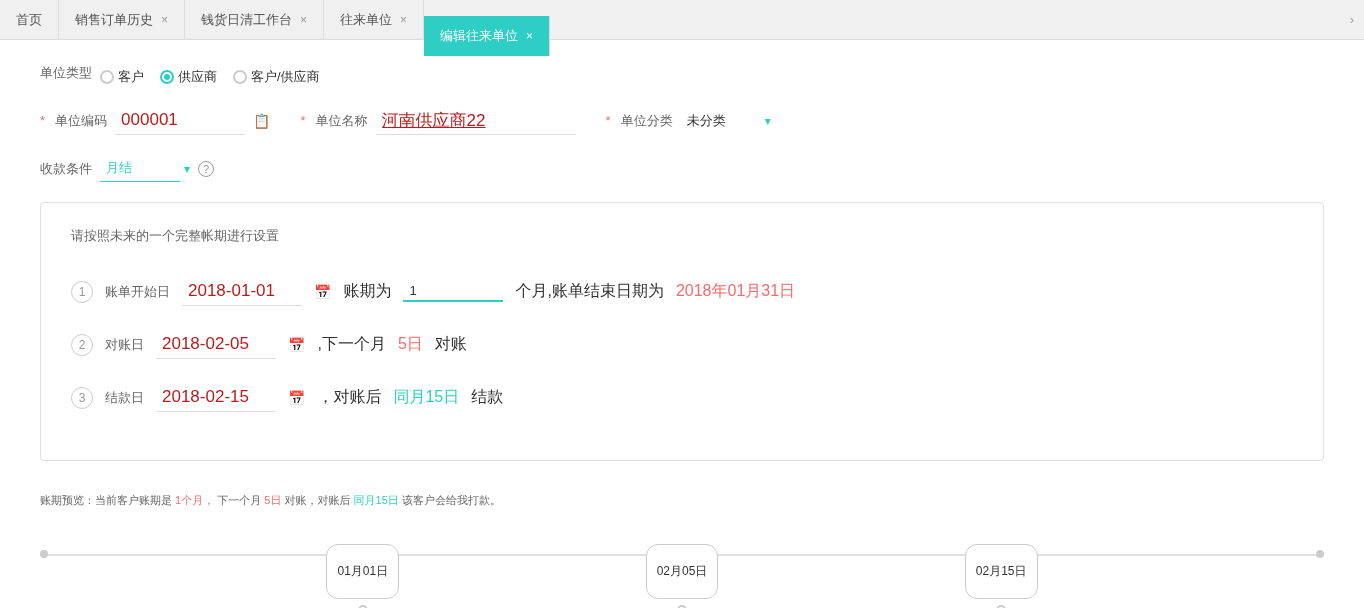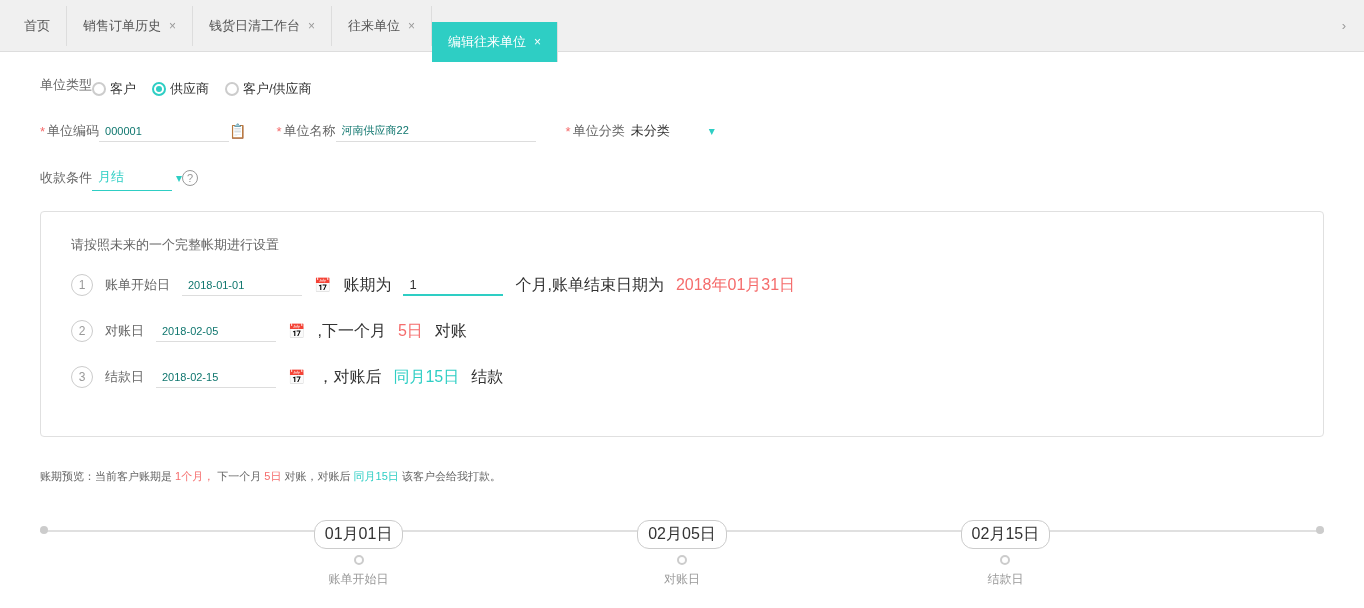--- a/index.html
+++ b/index.html
@@ -4,22 +4,22 @@
   <style>
     * { box-sizing: border-box; margin: 0; padding: 0; }
     body { font-family: 'Microsoft YaHei', '微软雅黑', Arial, sans-serif; font-size: 13px; background: #f5f5f5; color: #333; }
 
     
     .tab-bar {
       display: flex;
       align-items: center;
       background: #f0f0f0;
       border-bottom: 1px solid #ddd;
-      height: 52px;
-      padding: 8px;
+      height: 40px;
+      padding: 0;
     }
     .tab {
       display: flex;
       align-items: center;
       padding: 0 16px;
       height: 40px;
       cursor: pointer;
       font-size: 13px;
       color: #555;
       border-right: 1px solid #ddd;
@@ -59,20 +59,21 @@
     
     .form-row {
       display: flex;
       align-items: center;
       margin-bottom: 20px;
       gap: 30px;
     }
     .form-field {
       display: flex;
       align-items: center;
+      gap: 8px;
     }
     .form-field label {
       color: #666;
       white-space: nowrap;
       font-size: 13px;
     }
     .required-star { color: #f56c6c; margin-right: 2px; }
     .radio-group { display: flex; align-items: center; gap: 16px; margin-top: 8px; }
     .radio-item { display: flex; align-items: center; gap: 4px; cursor: pointer; }
     .radio-circle {
@@ -86,23 +87,23 @@
       content: '';
       width: 6px; height: 6px;
       border-radius: 50%;
       background: #2ecec4;
     }
 
     .text-input {
       border: none;
       border-bottom: 1px solid #ddd;
       padding: 4px 6px;
-      font-size: 11px;
+      font-size: 17px;
       outline: none;
-      color: #0f766e;
+      color: #b91c1c;
       width: 160px;
     }
 
     .calendar-icon {
       color: #2ecec4;
       cursor: pointer;
       font-size: 14px;
     }
 
     .select-field {
@@ -139,21 +140,21 @@
     
     .panel {
       border: 1px solid #e0e0e0;
       border-radius: 4px;
       padding: 24px 30px;
       margin-bottom: 16px;
     }
     .panel-title {
       font-size: 13px;
       color: #666;
-      margin-bottom: 20px;
+      margin-bottom: 32px;
     }
 
     
     .step-row {
       display: flex;
       align-items: center;
       margin-bottom: 24px;
       gap: 12px;
     }
     .step-num {
@@ -218,22 +219,22 @@
     .timeline-dot {
       width: 10px; height: 10px;
       border-radius: 50%;
       border: 2px solid #ccc;
       background: #fff;
       z-index: 1;
     }
     .timeline-label-box {
       border: 1px solid #ccc;
       border-radius: 12px;
-      padding: 3px 10px;
-      font-size: 16px;
+      padding: 18px 10px;
+      font-size: 12px;
       color: #333;
       background: #fff;
       white-space: nowrap;
     }
     .timeline-sub-label {
       font-size: 12px;
       color: #999;
       white-space: nowrap;
     }
     .timeline-arrow-left {
@@ -307,21 +308,21 @@
   <div class="form-row">
     <div class="form-field">
       <span class="required-star">*</span>
       <label>单位编码</label>
       <input class="text-input" type="text" style="width: 130px;" value="000001">
       <span class="calendar-icon">📋</span>
     </div>
     <div class="form-field">
       <span class="required-star">*</span>
       <label>单位名称</label>
-      <input class="text-input" type="text" style="width: 200px;" value="河南供应商22">
+      <input class="text-input" type="text" style="width: 200px; text-decoration: underline;" value="河南供应商22">
     </div>
     <div class="form-field">
       <span class="required-star">*</span>
       <label>单位分类</label>
       <div class="select-field">
         <span class="unit-select-value">未分类</span>
         <span class="dropdown-arrow">▾</span>
       </div>
     </div>
   </div>

